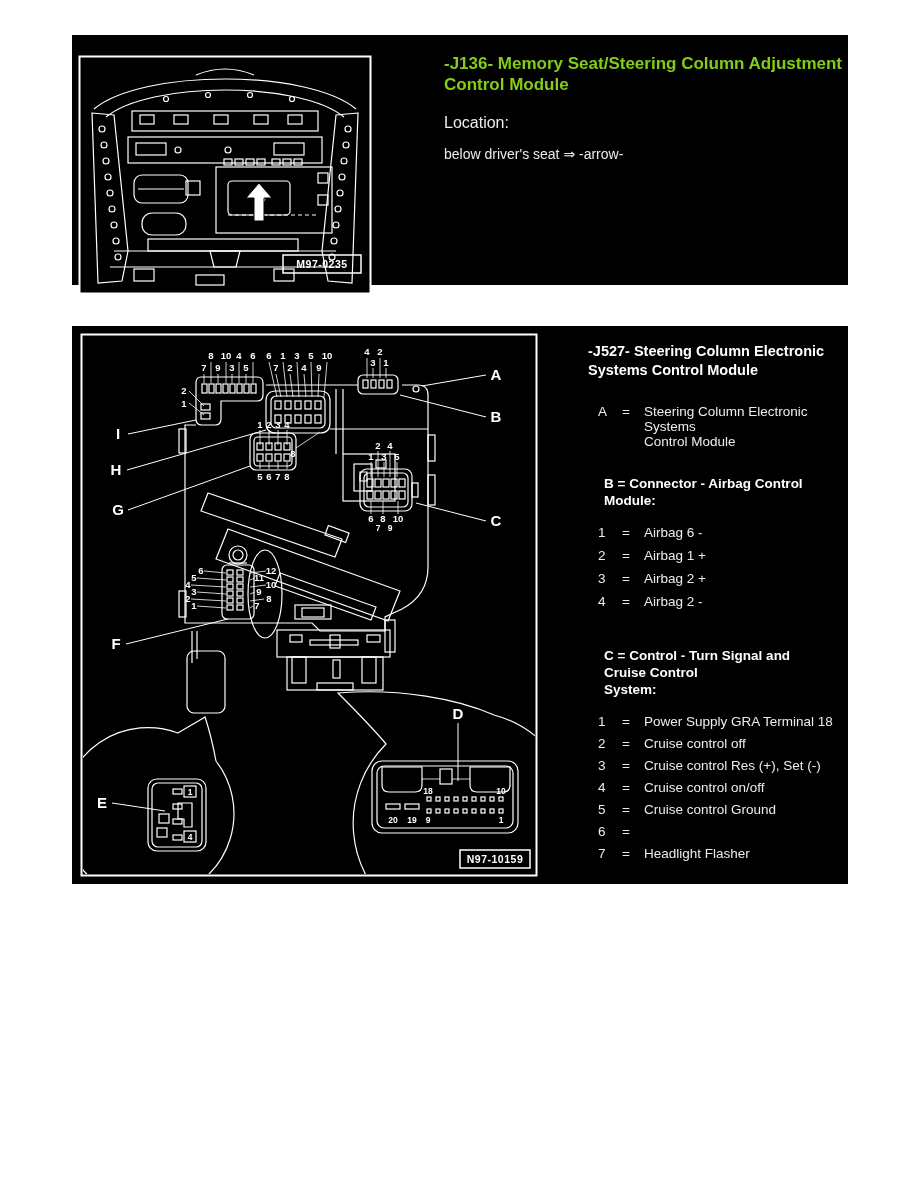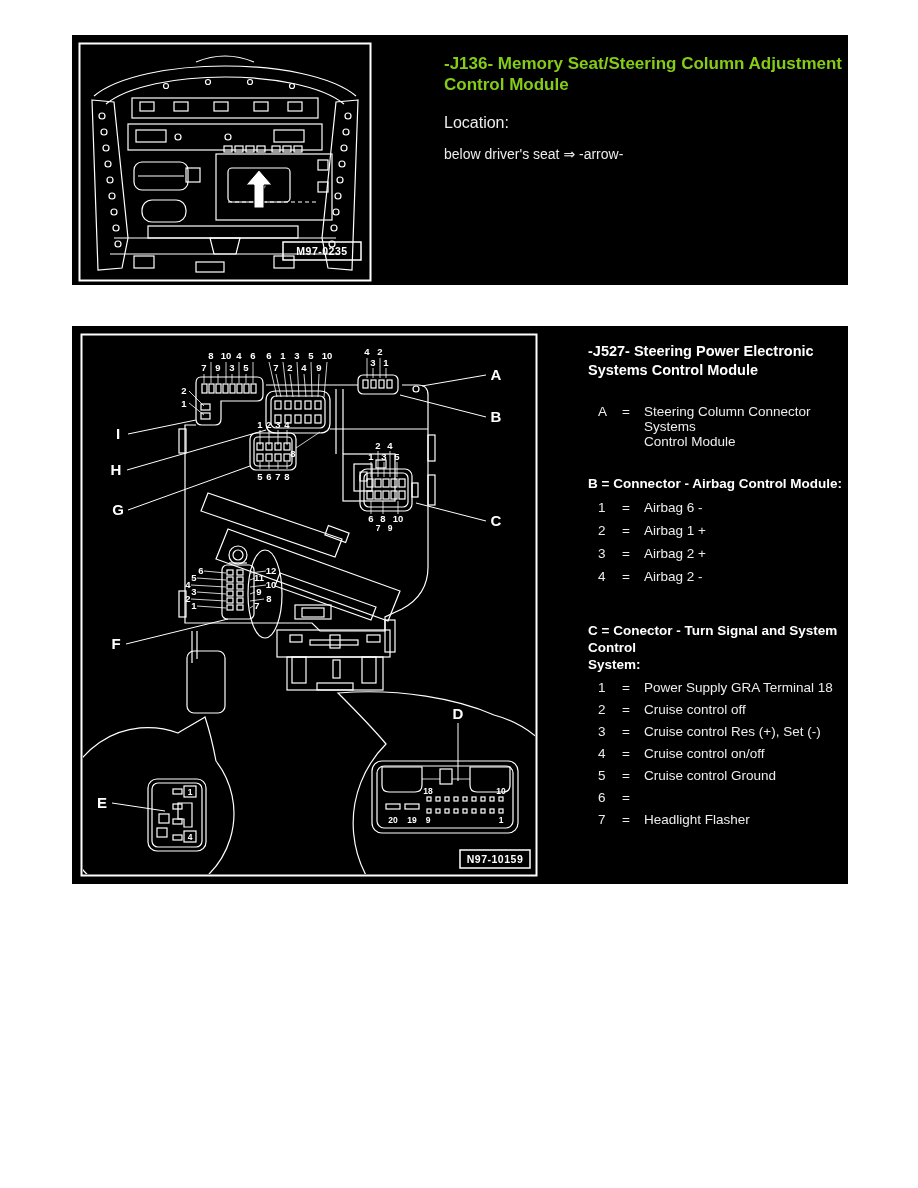--- a/index.html
+++ b/index.html
@@ -2,35 +2,35 @@
 <html><head>
 <meta charset="utf-8">
 <style>
   html,body{margin:0;padding:0;}
   body{width:918px;height:1188px;background:#ffffff;position:relative;
        font-family:"Liberation Sans",sans-serif;}
   .panel{position:absolute;background:#000;color:#ececec;}
   #panel-top{left:72px;top:35px;width:776px;height:250px;}
   #panel-bottom{left:72px;top:326px;width:776px;height:558px;}
   .fig{position:absolute;}
-  #fig-top{left:6px;top:7px;width:318px;height:240px;}
+  #fig-top{left:6px;top:20px;width:318px;height:240px;}
   #fig-bottom{left:8px;top:7px;width:458px;height:544px;}
   svg{display:block;}
   svg text{font-family:"Liberation Sans",sans-serif;fill:#fff;stroke:none;}
   .pn{font-size:9.5px;font-weight:bold;text-anchor:middle;}
   .pns{font-size:8.5px;font-weight:bold;text-anchor:middle;}
   .letter{font-size:15px;font-weight:bold;text-anchor:middle;}
   .figlab{font-size:10.5px;font-weight:bold;text-anchor:middle;letter-spacing:0.5px;}
   .txt-top{position:absolute;left:372px;top:18px;width:412px;}
   .txt-top h1{font-size:17px;line-height:21px;margin:0;font-weight:bold;color:#84cc16;}
   .loc-label{margin:19px 0 0;font-size:16px;}
   .loc-value{margin:14px 0 12px;font-size:14px;}
   .txt-bot{position:absolute;left:516px;top:16px;width:258px;}
   .txt-bot h2{font-size:14.5px;line-height:19px;margin:0;font-weight:bold;color:#fff;}
-  .h-sec{font-size:13.5px;line-height:17px;font-weight:bold;color:#fff;margin:0;}
+  .h-sec{font-size:13.5px;line-height:17px;font-weight:bold;color:#fff;margin:16px;}
   .kv{display:grid;grid-template-columns:24px 22px auto;padding-left:10px;
       font-size:13.5px;line-height:15px;align-items:start;}
   .ln{display:block;}
   #row-a{margin-top:24px;}
   #head-b{margin-top:26px;}
   .kv-b{margin-top:8px;}
   .kv-b:first-of-type{margin-top:22px;}
   #head-c{margin-top:38px;}
   .kv-c{margin-top:7px;}
   .kv-c:first-of-type{margin-top:20px;}
@@ -421,29 +421,29 @@
           <g>
             <rect x="380" y="517" width="70" height="18" stroke-width="1.5"></rect>
             <text class="figlab" x="415" y="530">N97-10159</text>
           </g>
         </g>
       </svg>
     </figure>
 
     <div class="txt-bot">
       <h2>
-        <span class="ln">-J527- Steering Power Electronic</span>
+        <span class="ln">-J527- Steering Column Electronic</span>
         <span class="ln">Systems Control Module</span>
       </h2>
 
       <div class="kv" id="row-a">
         <span>A</span>
         <span>=</span>
         <span>
-          <span class="ln">Steering Column Connector Systems</span>
+          <span class="ln">Steering Column Electronic Systems</span>
           <span class="ln">Control Module</span>
         </span>
       </div>
 
       <p class="h-sec" id="head-b">B = Connector - Airbag Control Module:</p>
       <div class="kv kv-b">
         <span>1</span>
         <span>=</span>
         <span>Airbag 6 -</span>
       </div>
@@ -457,21 +457,21 @@
         <span>=</span>
         <span>Airbag 2 +</span>
       </div>
       <div class="kv kv-b">
         <span>4</span>
         <span>=</span>
         <span>Airbag 2 -</span>
       </div>
 
       <p class="h-sec" id="head-c">
-        <span class="ln">C = Conector - Turn Signal and System Control</span>
+        <span class="ln">C = Control - Turn Signal and Cruise Control</span>
         <span class="ln">System:</span>
       </p>
       <div class="kv kv-c">
         <span>1</span>
         <span>=</span>
         <span>Power Supply GRA Terminal 18</span>
       </div>
       <div class="kv kv-c">
         <span>2</span>
         <span>=</span>

